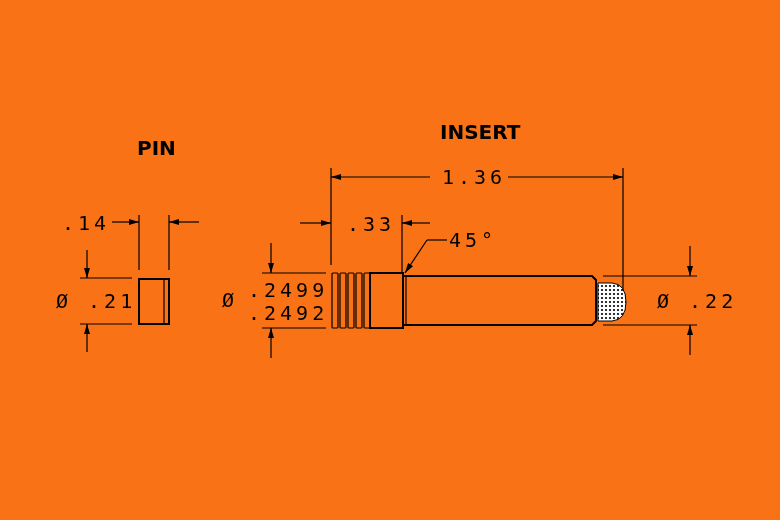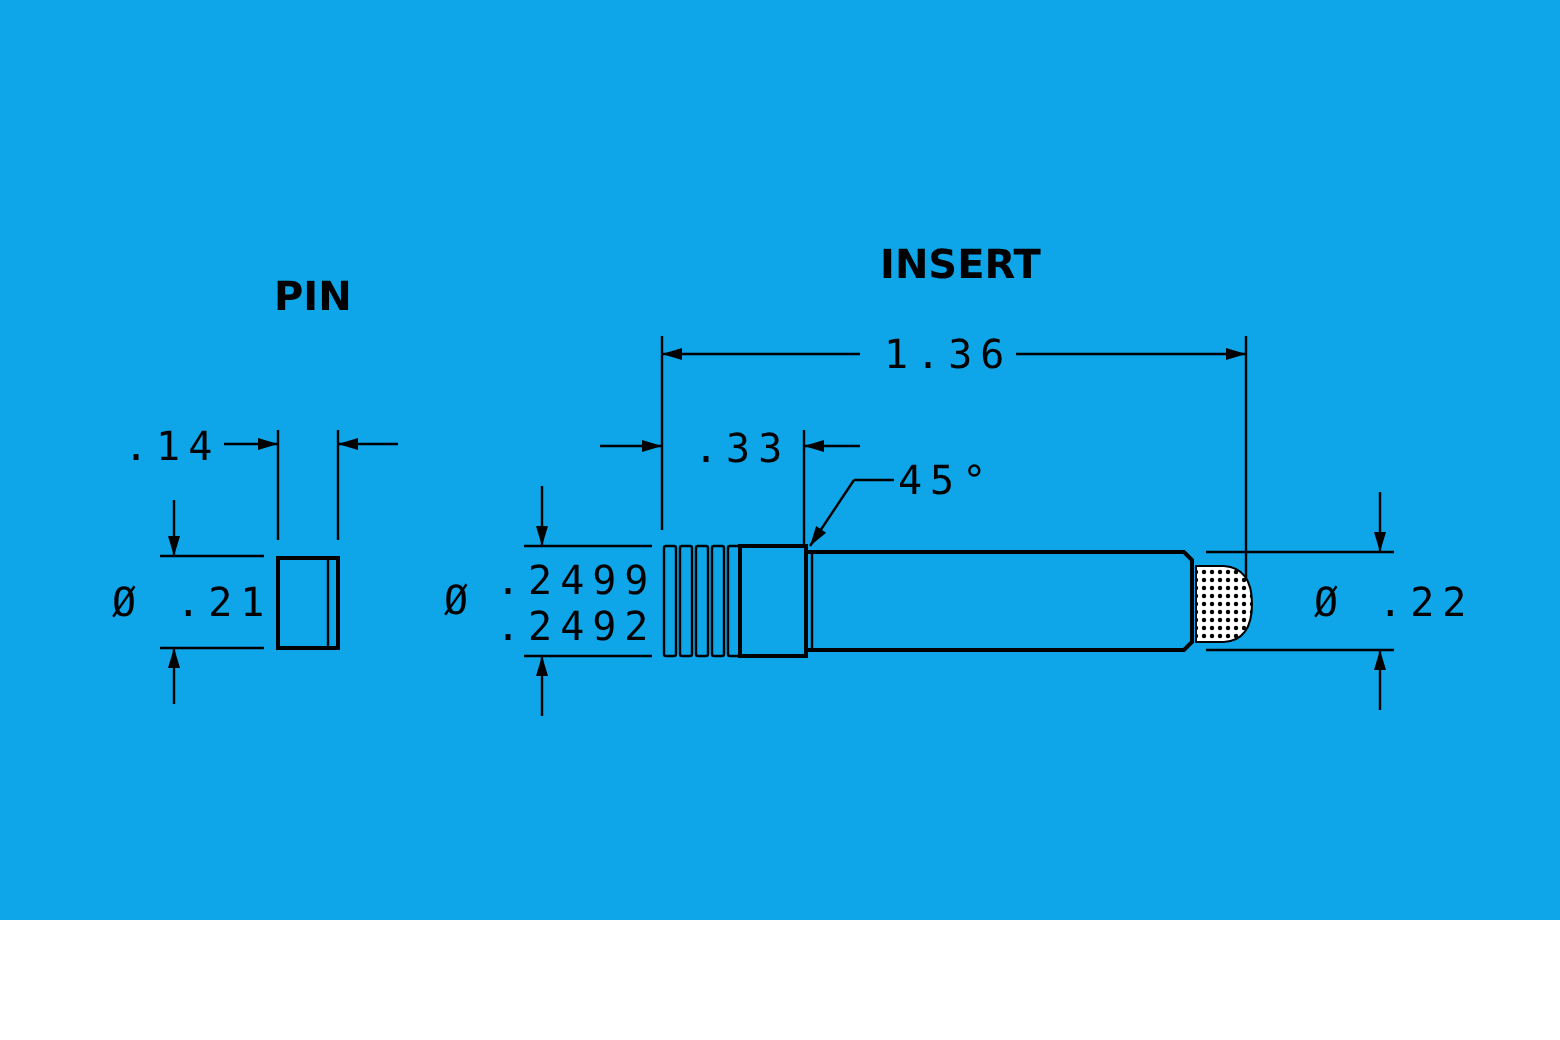--- a/index.html
+++ b/index.html
@@ -1,16 +1,16 @@
 <!DOCTYPE html>
 <html><head>
 <meta charset="utf-8">
 <style>
   html, body { margin: 0; padding: 0; background: #ffffff; }
-  #canvas { position: relative; width: 780px; height: 460px; background: #0ea5e9; overflow: hidden; }
+  #canvas { position: relative; width: 780px; height: 520px; background: #f97316; overflow: hidden; }
   svg { position: absolute; left: 0; top: 0; }
   .title { font-family: "DejaVu Sans", sans-serif; font-weight: bold; font-size: 20px; fill: #000; }
   .dim { font-family: "DejaVu Sans Mono", monospace; font-size: 20px; fill: #000; letter-spacing: 4px; }
   .ln { stroke: #000; stroke-width: 1.2; fill: none; }
   .thick { stroke: #000; stroke-width: 2; fill: none; }
 </style>
 </head>
 <body>
 
 <div id="canvas">

